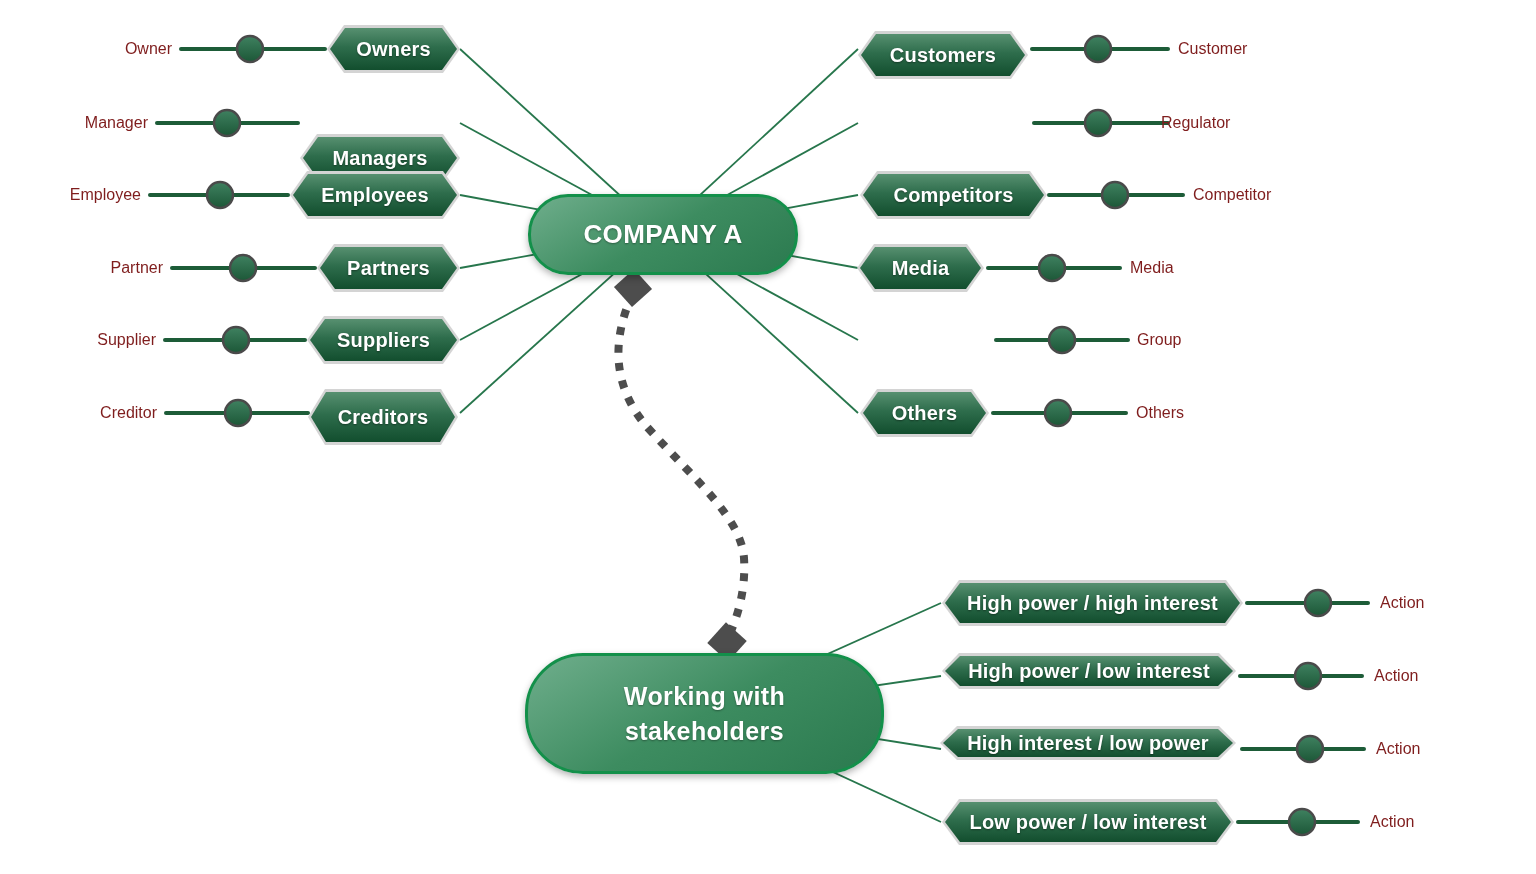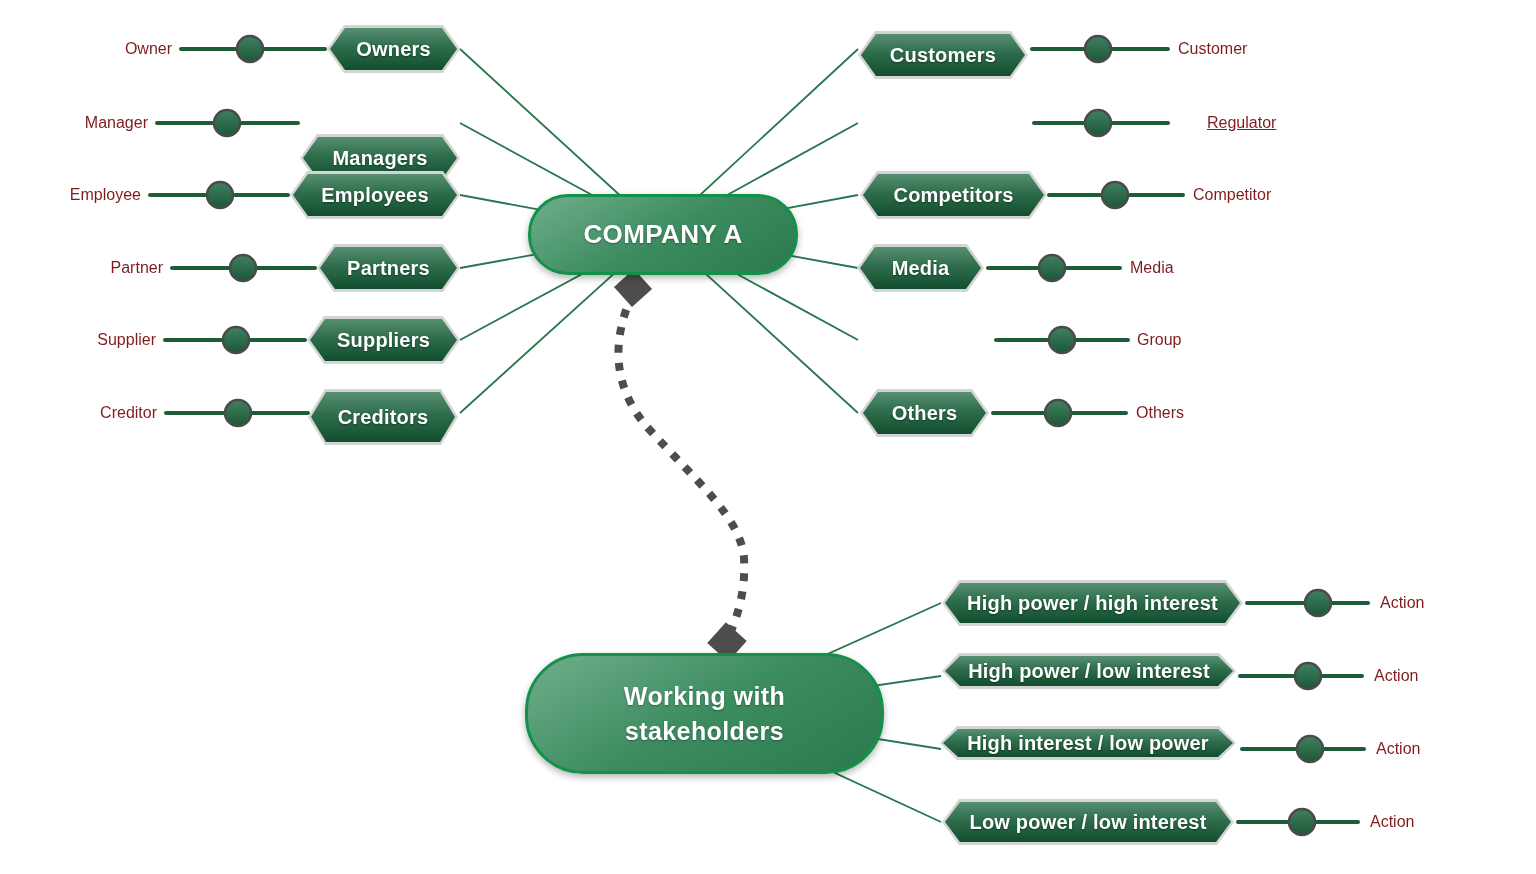--- a/index.html
+++ b/index.html
@@ -212,21 +212,21 @@
   </div>
 
   <div class="leaf-label right-align" style="left:32px;top:38px;width:140px;">Owner</div>
   <div class="leaf-label right-align" style="left:8px;top:112px;width:140px;">Manager</div>
   <div class="leaf-label right-align" style="left:1px;top:184px;width:140px;">Employee</div>
   <div class="leaf-label right-align" style="left:23px;top:257px;width:140px;">Partner</div>
   <div class="leaf-label right-align" style="left:16px;top:329px;width:140px;">Supplier</div>
   <div class="leaf-label right-align" style="left:17px;top:402px;width:140px;">Creditor</div>
 
   <div class="leaf-label" style="left:1178px;top:38px;">Customer</div>
-  <div class="leaf-label" style="left:1207px;top:112px;text-decoration:underline;">Regulator</div>
+  <div class="leaf-label" style="left:1161px;top:112px;">Regulator</div>
   <div class="leaf-label" style="left:1193px;top:184px;">Competitor</div>
   <div class="leaf-label" style="left:1130px;top:257px;">Media</div>
   <div class="leaf-label" style="left:1137px;top:329px;">Group</div>
   <div class="leaf-label" style="left:1136px;top:402px;">Others</div>
 
   <div class="leaf-label" style="left:1380px;top:592px;">Action</div>
   <div class="leaf-label" style="left:1374px;top:665px;">Action</div>
   <div class="leaf-label" style="left:1376px;top:738px;">Action</div>
   <div class="leaf-label" style="left:1370px;top:811px;">Action</div>
 

